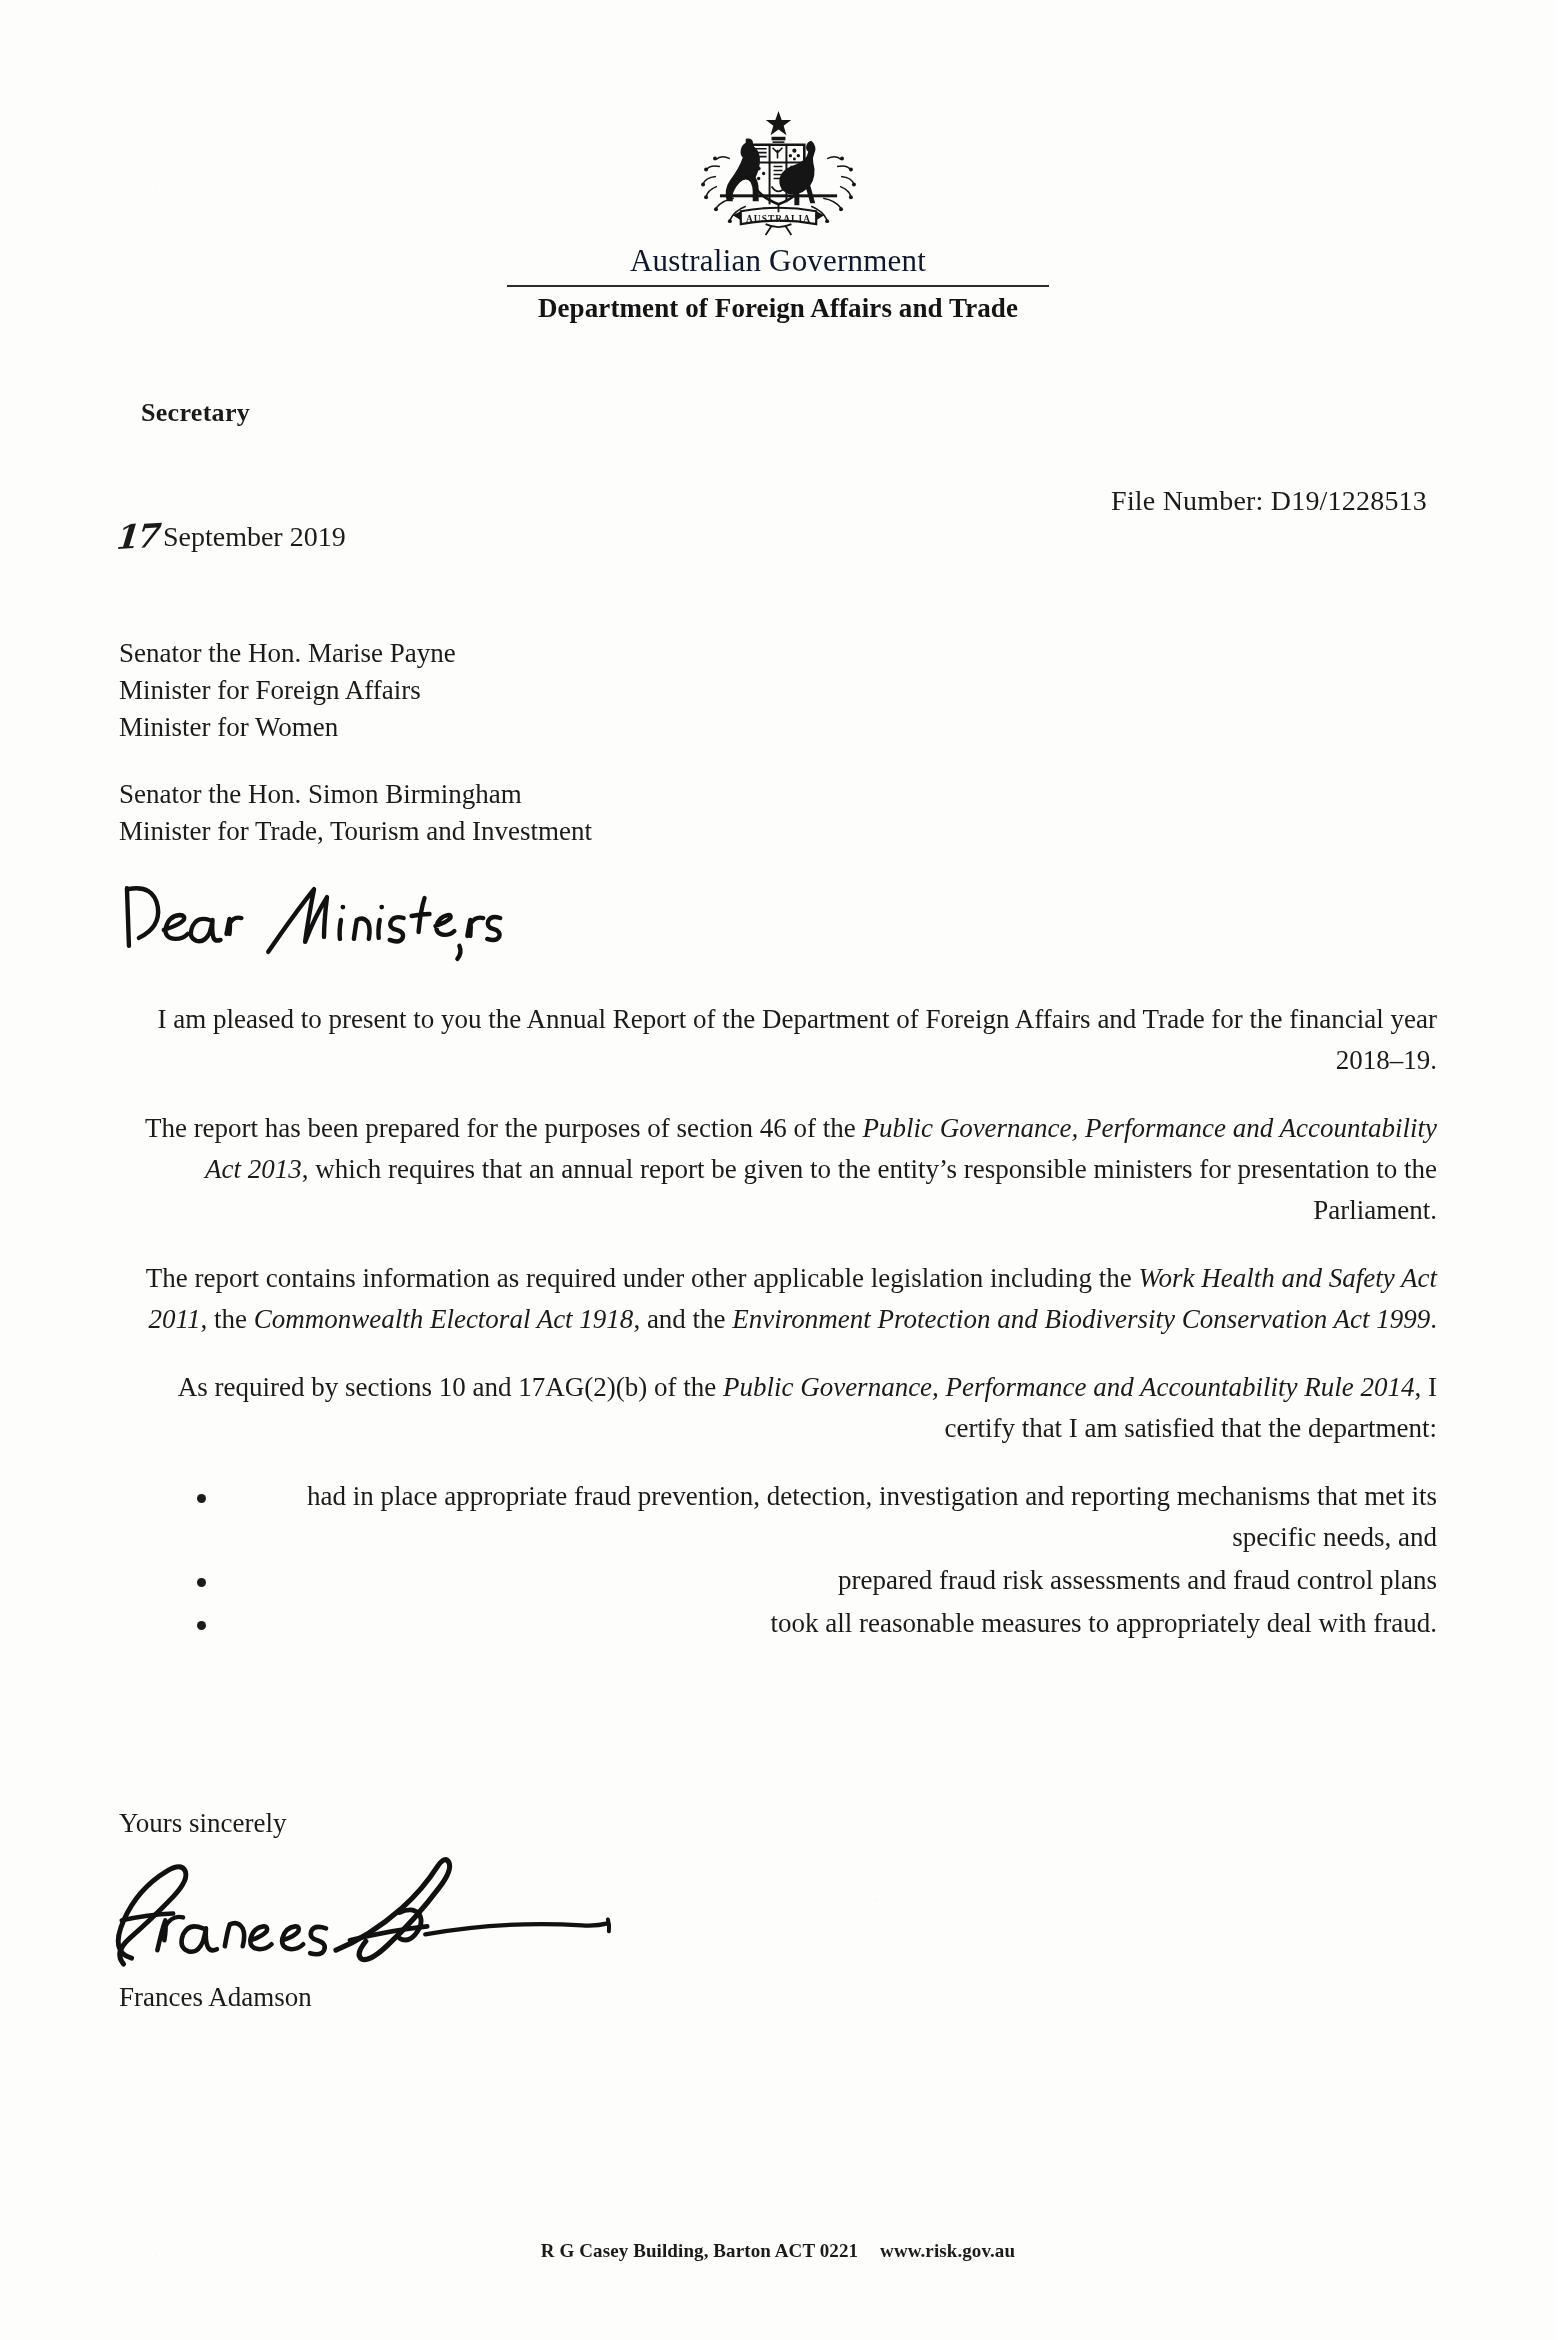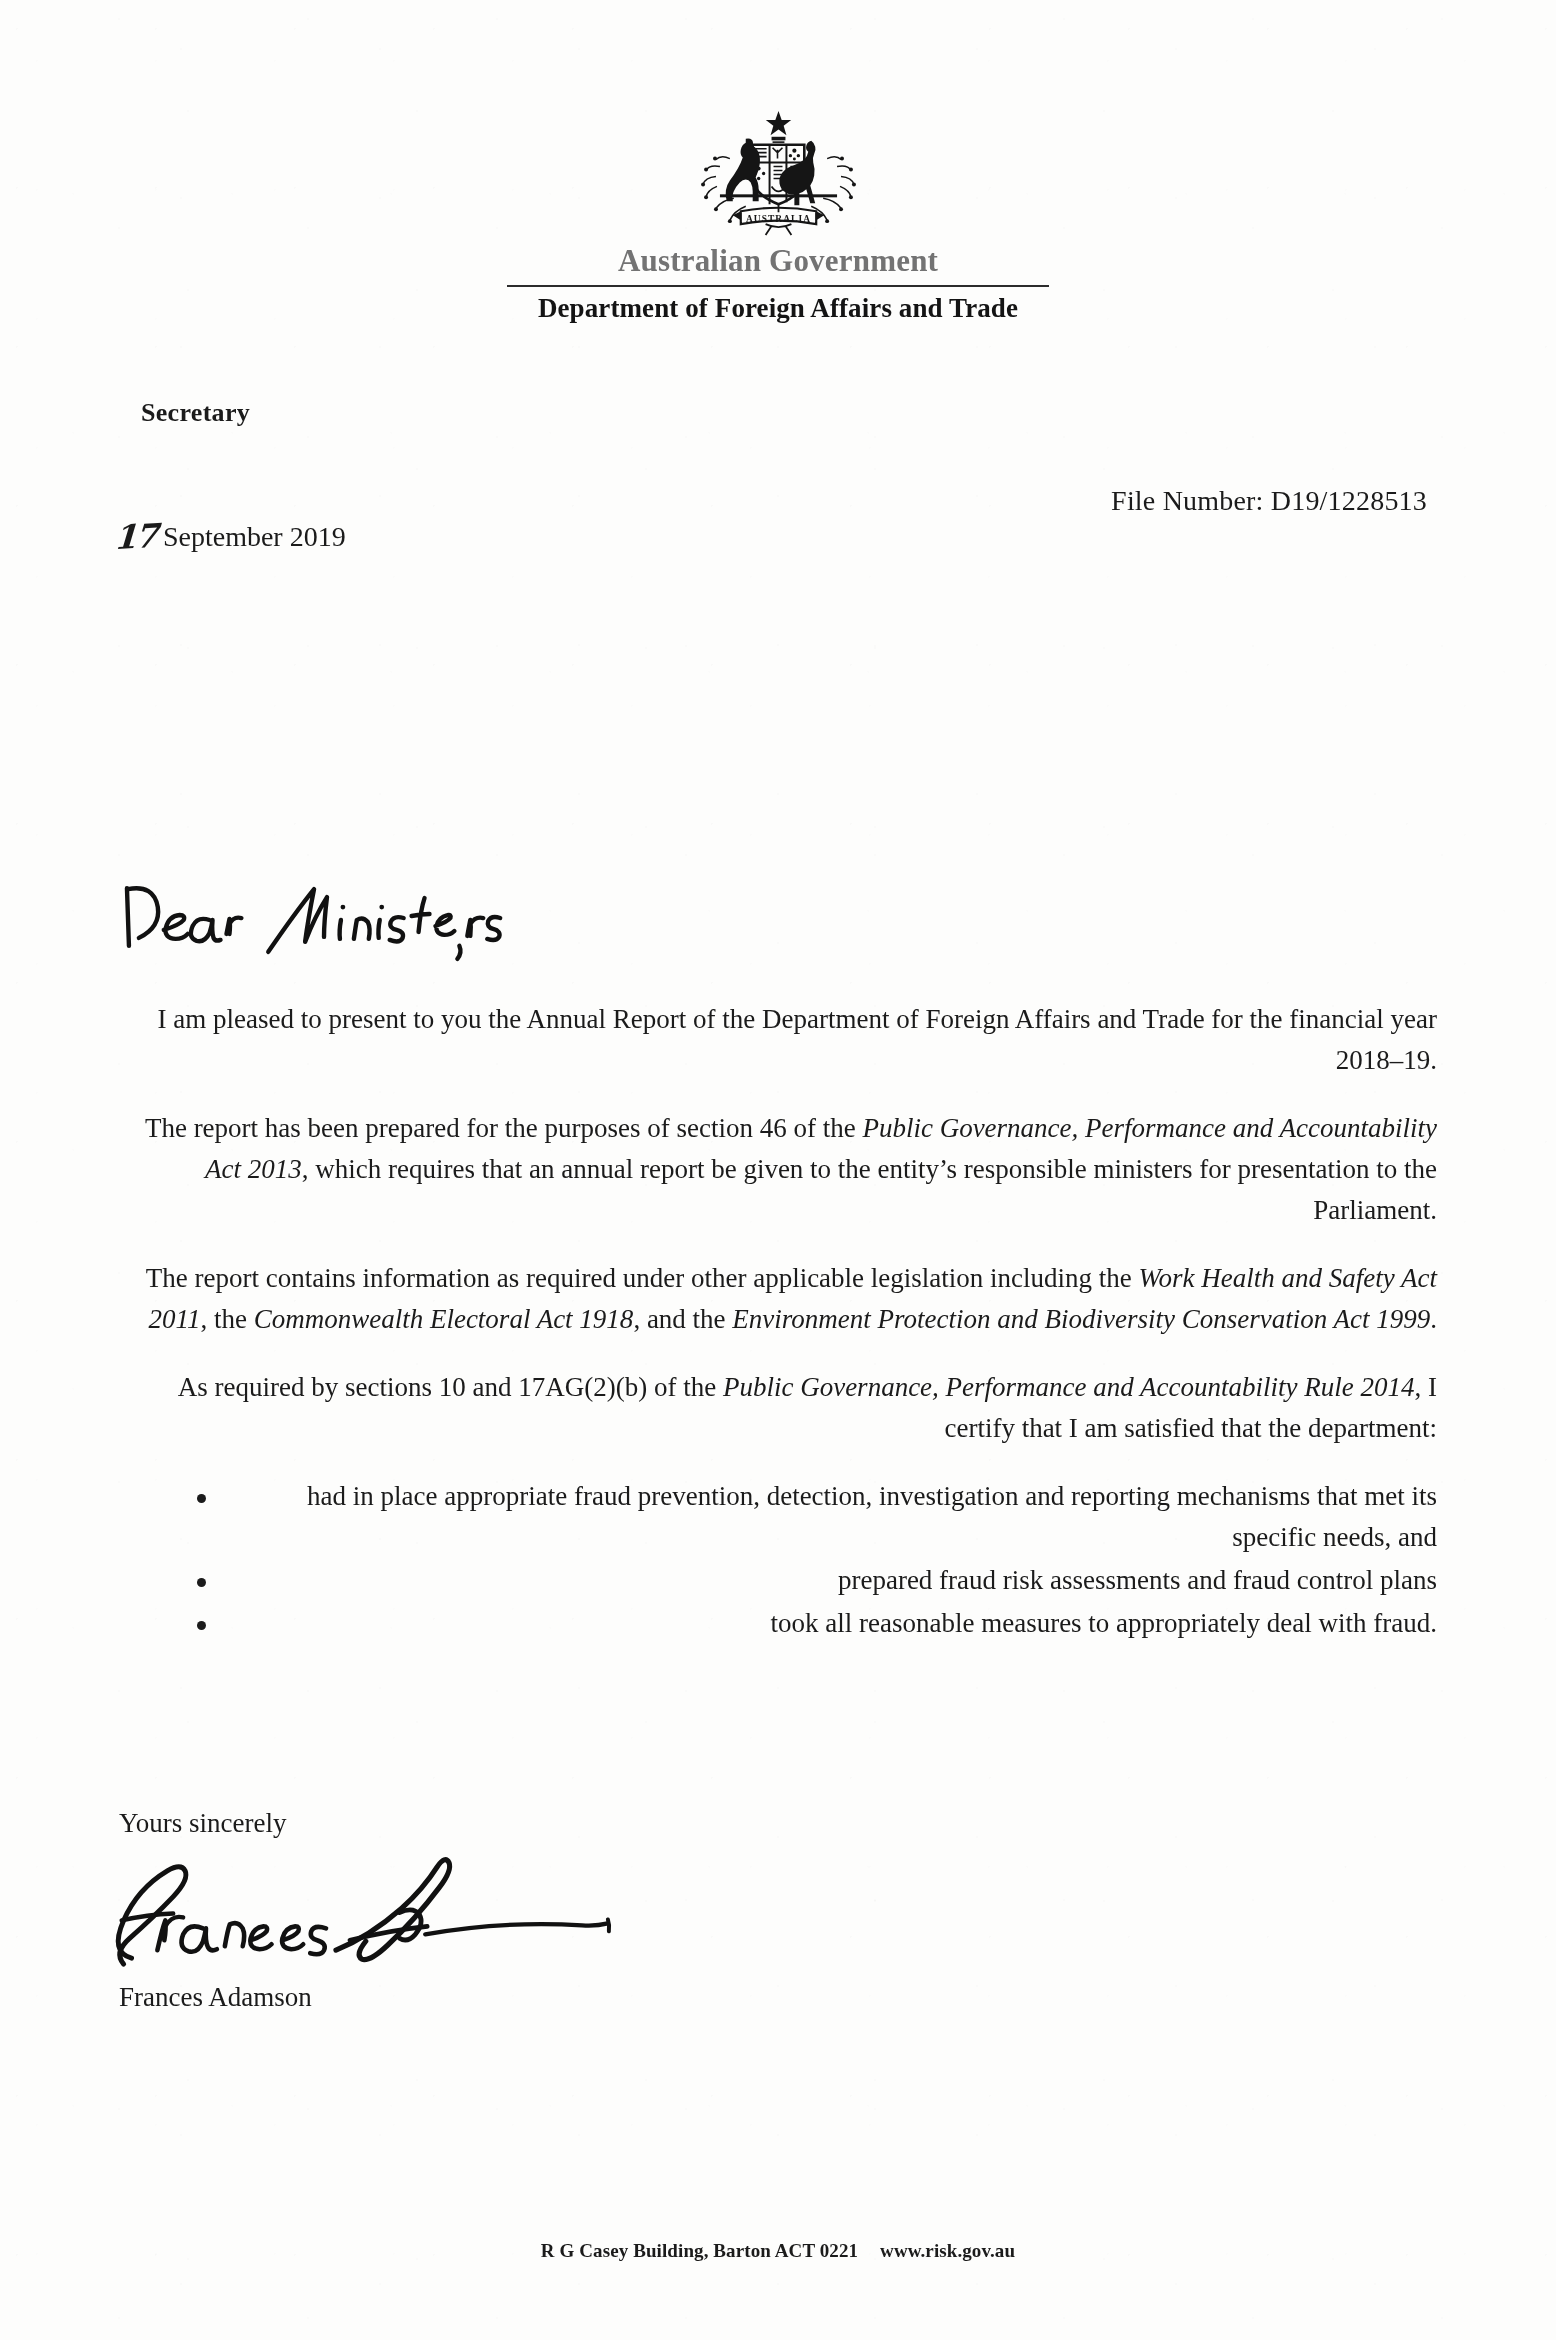--- a/index.html
+++ b/index.html
@@ -41,25 +41,25 @@
     text-align: center;
   }
   .crest {
     display: block;
     margin: 0 auto 6px auto;
     width: 185px;
     height: 131px;
   }
   .gov-title {
     font-family: "Liberation Serif", "DejaVu Serif", serif;
-    font-weight: bold;
+    font-weight: normal;
     font-size: 31px;
     letter-spacing: 0.2px;
     line-height: 1.1;
-    color: #737373;
+    color: #0f172a;
   }
   .lh-rule {
     width: 542px;
     height: 2px;
     background: #2c2c2c;
     margin: 7px auto 6px auto;
   }
   .dept-title {
     font-family: "Liberation Serif", "DejaVu Serif", serif;
     font-weight: bold;
@@ -270,20 +270,31 @@
   </div>
 
   <div class="secretary">Secretary</div>
 
   <div class="file-number">File Number: D19/1228513</div>
 
   <div class="date-line">
     <span class="hand-day">17</span><span>September 2019</span>
   </div>
 
+  <div class="addressees">
+    <div class="addressee-block">
+      <div class="addr-line">Senator the Hon. Marise Payne</div>
+      <div class="addr-line">Minister for Foreign Affairs</div>
+      <div class="addr-line">Minister for Women</div>
+    </div>
+    <div class="addressee-block">
+      <div class="addr-line">Senator the Hon. Simon Birmingham</div>
+      <div class="addr-line">Minister for Trade, Tourism and Investment</div>
+    </div>
+  </div>
 
   <div class="salutation">
     <svg viewBox="0 0 420 92" width="418" height="92" aria-hidden="true">
       <g fill="none" stroke="#111" stroke-width="4.4" stroke-linecap="round" stroke-linejoin="round">
 
         <path d="M10 14 q1 30 2 58"></path>
         <path d="M11 15 q26 -5 30 18 q3 20 -19 31"></path>
 
         <path d="M47 56 q16 -5 20 -10 q2 -5 -4 -5 q-11 1 -14 13 q-2 10 10 11 q7 0 12 -5"></path>
 

